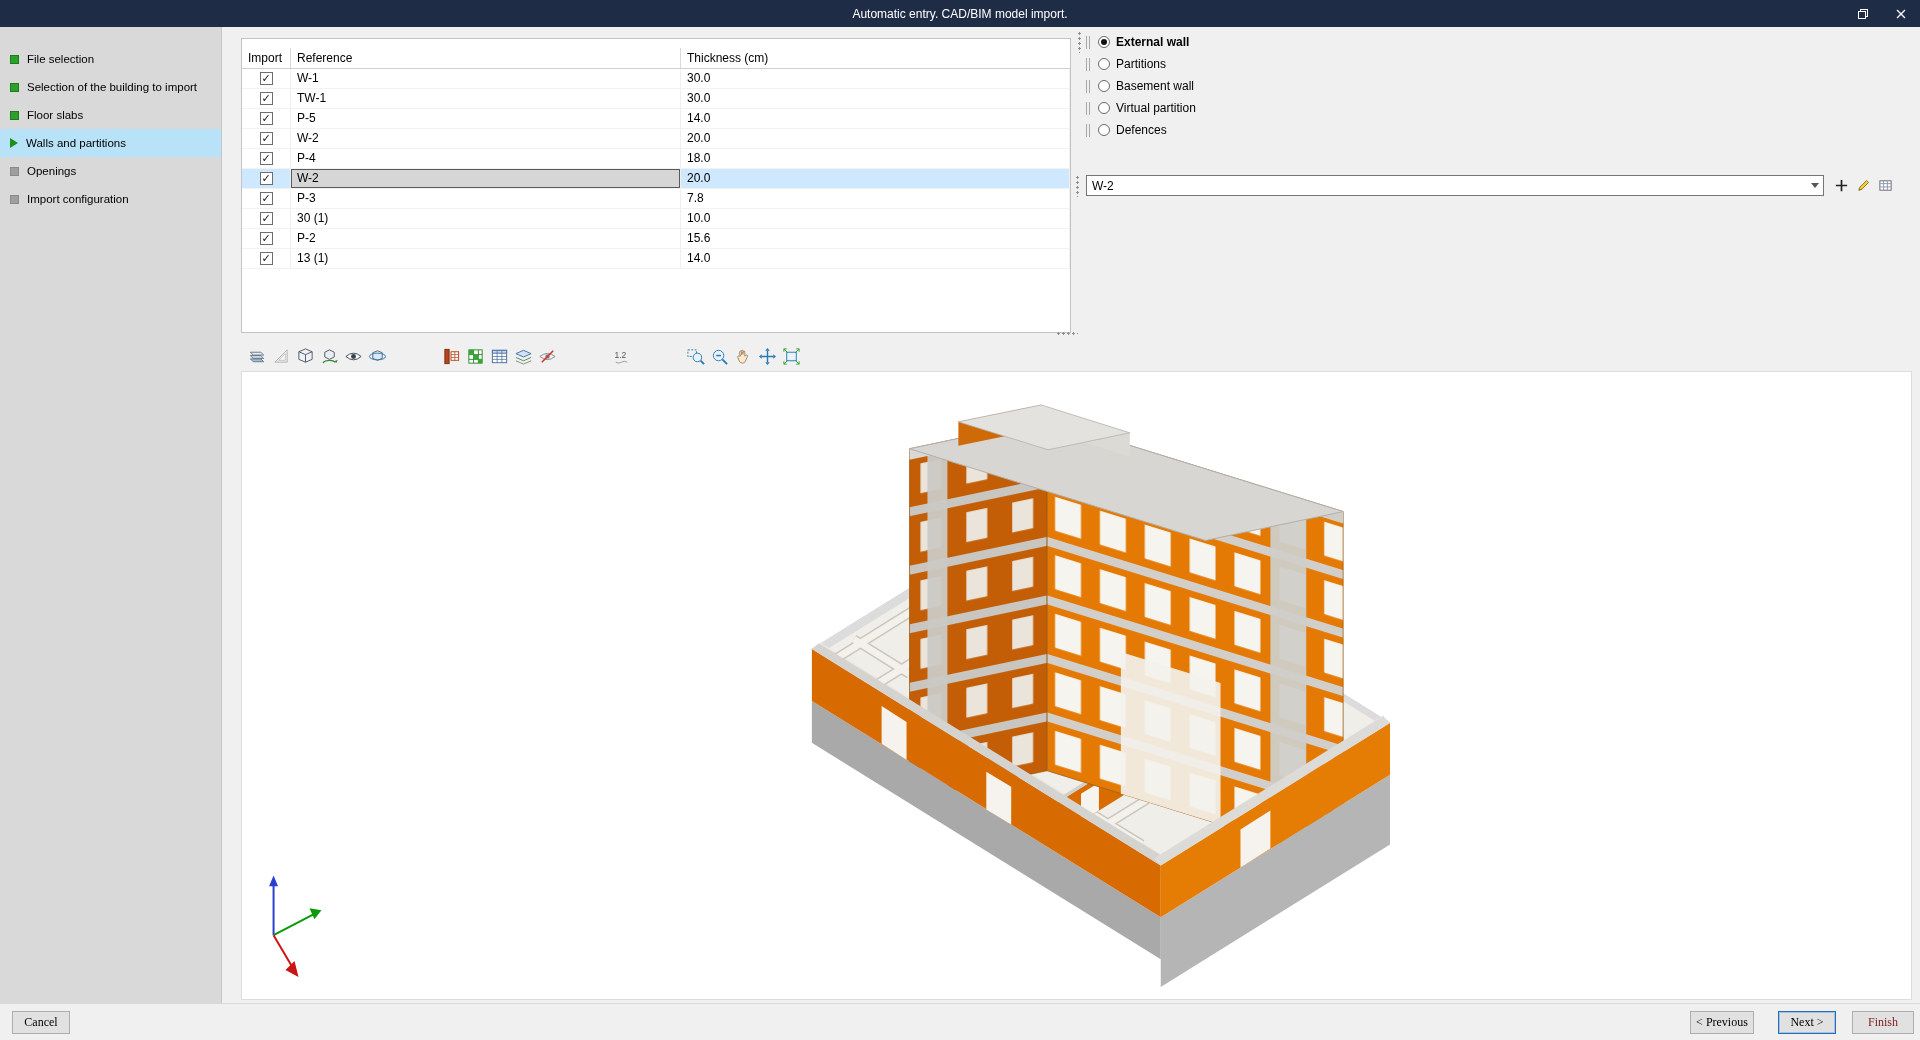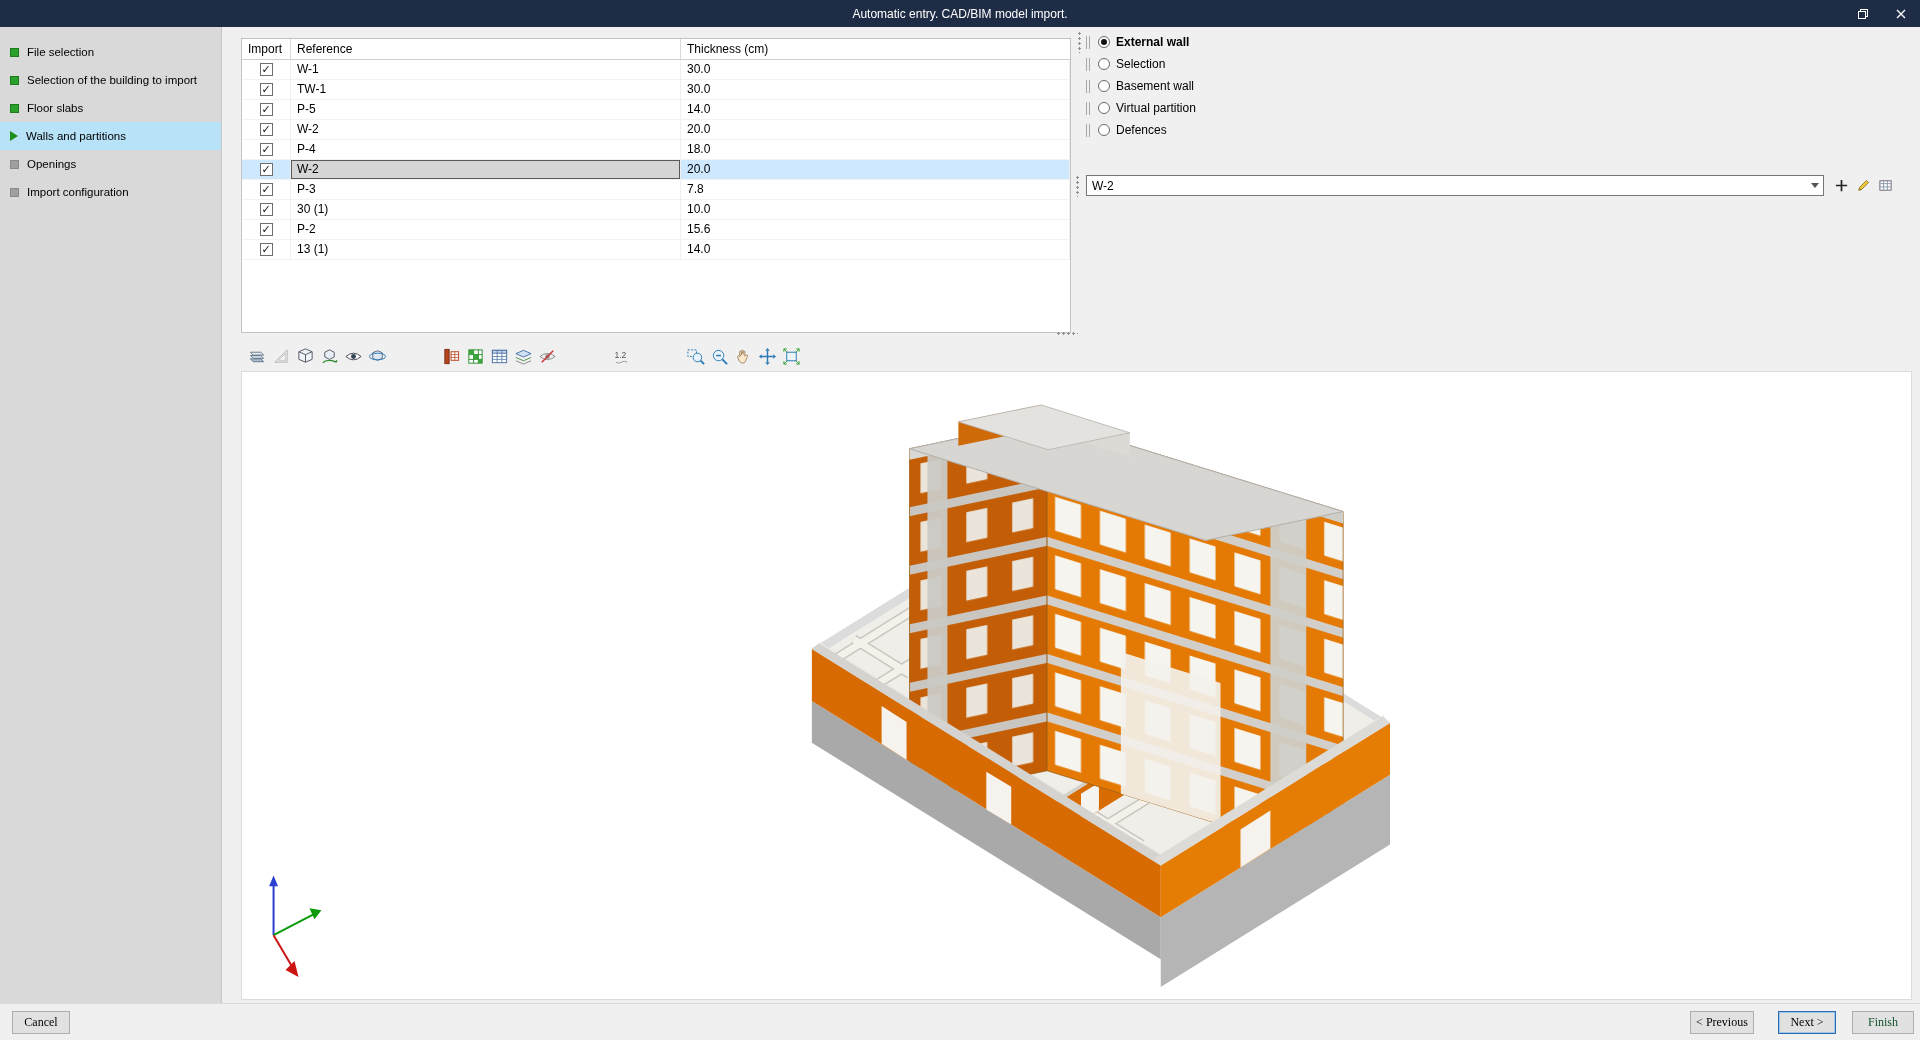--- a/index.html
+++ b/index.html
@@ -9,34 +9,34 @@
   
   .titlebar{position:absolute;left:0;top:0;right:0;height:27px;background:#1f2c46;color:#fff;
     display:flex;align-items:center;}
   .tb-title{position:absolute;left:0;right:0;text-align:center;font-size:12px;pointer-events:none;}
   .tb-btns{margin-left:auto;display:flex;height:100%;z-index:2;}
   .tb-btn{width:38px;display:flex;align-items:center;justify-content:center;cursor:default;}
   .tb-btn svg{width:12px;height:12px;}
 
   
   .sidebar{position:absolute;left:0;top:27px;width:222px;bottom:37px;background:#d9d9d9;
-    border-right:1px solid #c6c6c6;padding-top:11px;}
+    border-right:1px solid #c6c6c6;padding-top:18px;}
   .step{display:flex;align-items:center;height:28px;padding-left:10px;gap:8px;white-space:nowrap;
     font-size:11.5px;overflow:hidden;}
   .step.active{background:#b7e2f7;}
   .sq{width:9px;height:9px;flex:0 0 auto;}
   .sq.done{background:#2aa12a;border:1px solid #1d7a1d;}
   .sq.pending{background:#9f9f9f;border:1px solid #8a8a8a;}
   .tri{width:0;height:0;border-left:8px solid #1e8f1e;border-top:5px solid transparent;
     border-bottom:5px solid transparent;flex:0 0 auto;}
 
   
   .wtable{position:absolute;left:241px;top:38px;width:830px;height:295px;background:#fff;
     border:1px solid #c3c3c3;}
-  .thead{display:flex;height:21px;border-bottom:1px solid #cfcfcf;}
+  .thead{display:flex;height:21px;border-bottom:1px solid #cfcfcf;margin-top:9px;}
   .th{font-size:12px;line-height:20px;padding-left:6px;border-right:1px solid #d9d9d9;}
   .col-import{width:49px;flex:0 0 auto;}
   .col-ref{width:390px;flex:0 0 auto;}
   .col-th{flex:1;border-right:none;}
   .trow{display:flex;height:20px;}
   .trow.sel{background:#cde8ff;}
   .td{border-right:1px solid #efefef;border-bottom:1px solid #f2f2f2;font-size:12px;
     line-height:19px;padding-left:6px;overflow:hidden;}
   .td.c{display:flex;align-items:center;justify-content:center;padding:0;}
   .cb{width:13px;height:13px;border:1px solid #6e6e6e;background:#fff;font-size:11px;
@@ -76,21 +76,21 @@
     border:1px solid #dcdcdc;}
   .canvas svg{display:block;width:100%;height:100%;}
 
   
   .footer{position:absolute;left:0;right:0;bottom:0;height:37px;background:#f0f0f0;border-top:1px solid #d9d9d9;}
   .btn{position:absolute;top:7px;height:23px;background:#e1e1e1;border:1px solid #adadad;
     font-size:12px;display:flex;align-items:center;justify-content:center;font-family:Liberation Serif, serif;}
   #btn-cancel{left:12px;width:58px;}
   #btn-prev{left:1690px;width:64px;}
   #btn-next{left:1778px;width:58px;border:1px solid #2a6db5;box-shadow:inset 0 0 0 1px #9ec5e8;text-align:right;}
-  #btn-finish{left:1852px;width:62px;color:#14532d;}
+  #btn-finish{left:1852px;width:62px;color:#7f1d1d;}
 </style>
 </head>
 <body>
 
 <div class="titlebar">
   <div class="tb-title">Automatic entry. CAD/BIM model import.</div>
   <div class="tb-btns">
       <div class="tb-btn">
         <svg viewBox="0 0 12 12">
           <rect x="3.5" y="1.5" width="7" height="7" fill="none" stroke="#fff"></rect>
@@ -214,21 +214,21 @@
 
 <div id="wtpanel">
     <div class="wt-row" style="top: 34px;">
       <span class="handle"></span>
       <span class="radio on"></span>
       <span class="wt-label b">External wall</span>
     </div>
     <div class="wt-row" style="top: 56px;">
       <span class="handle"></span>
       <span class="radio"></span>
-      <span class="wt-label">Selection</span>
+      <span class="wt-label">Partitions</span>
     </div>
     <div class="wt-row" style="top: 78px;">
       <span class="handle"></span>
       <span class="radio"></span>
       <span class="wt-label">Basement wall</span>
     </div>
     <div class="wt-row" style="top: 100px;">
       <span class="handle"></span>
       <span class="radio"></span>
       <span class="wt-label">Virtual partition</span>

